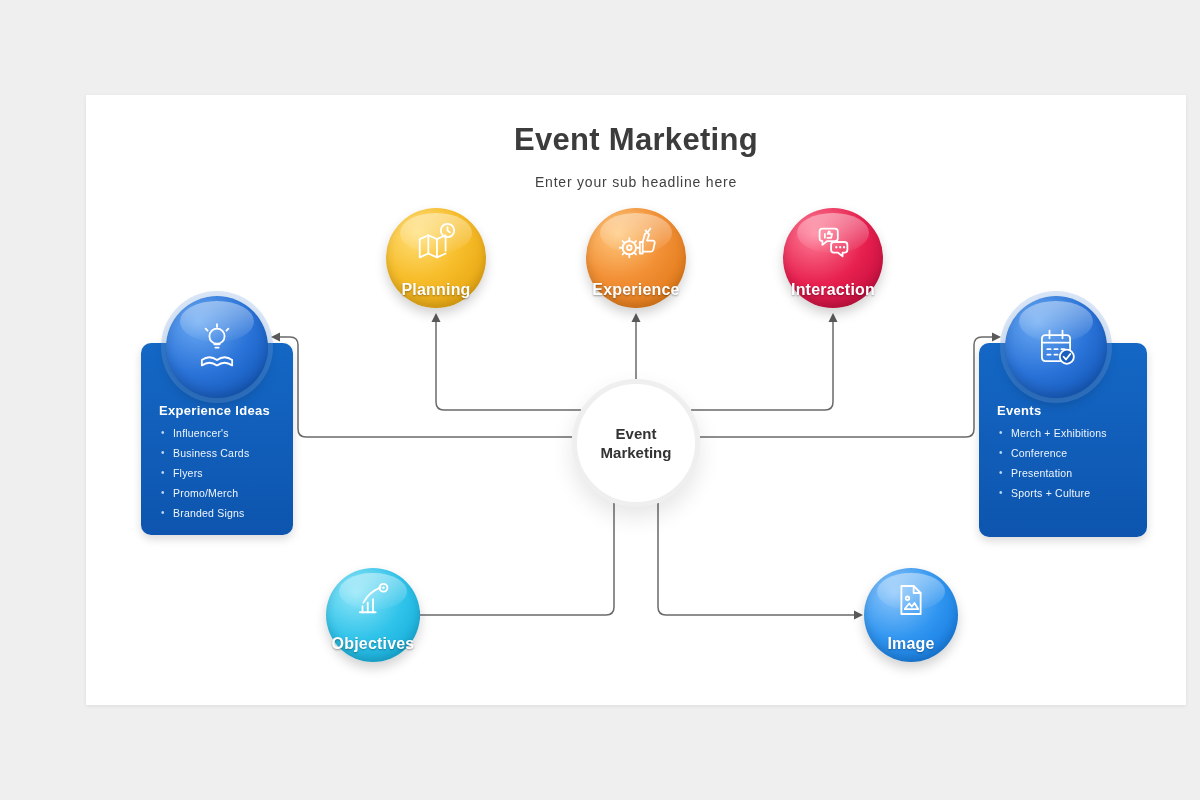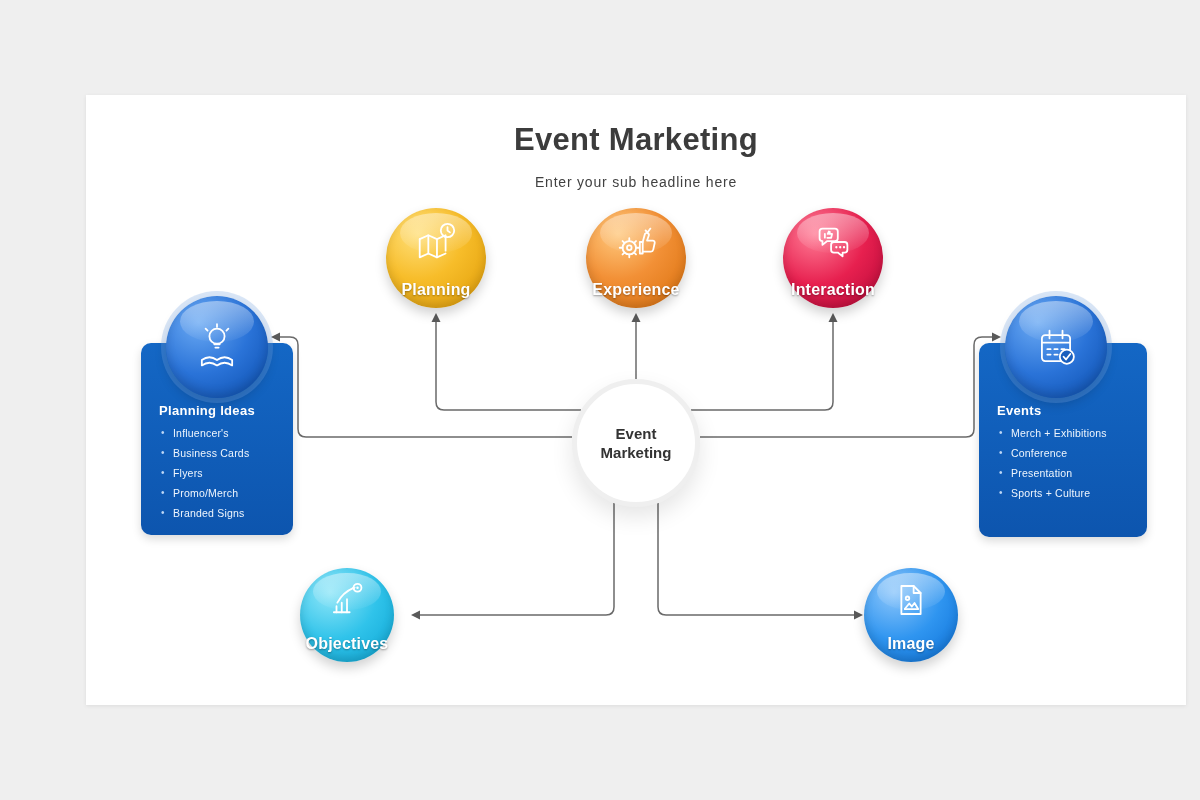--- a/index.html
+++ b/index.html
@@ -157,21 +157,21 @@
       <path d="M13 10 h13 a3 3 0 0 1 3 3 v7 a3 3 0 0 1 -3 3 h-8 l-5 4 v-4 a3 3 0 0 1 -3 -3 v-7 a3 3 0 0 1 3 -3 z"></path>
       <path d="M15.5 19.5 v-4 M18.5 15.5 l1.2 -2.5 1.1 0.6 -0.8 2 h3 l-0.9 4 h-4"></path>
       <path d="M25 24 h11 a3 3 0 0 1 3 3 v5 a3 3 0 0 1 -3 3 h-2 v4 l-5 -4 h-4 a3 3 0 0 1 -3 -3 v-5 a3 3 0 0 1 3 -3 z"></path>
       <circle cx="27.5" cy="29.5" r="1.2" fill="#ffffff" stroke="none"></circle>
       <circle cx="31.5" cy="29.5" r="1.2" fill="#ffffff" stroke="none"></circle>
       <circle cx="35.5" cy="29.5" r="1.2" fill="#ffffff" stroke="none"></circle>
     </svg>
     <div class="node-label">Interaction</div>
   </div>
 
-  <div class="ball ball-objectives node-bottom" style="left:264px;top:568px;">
+  <div class="ball ball-objectives node-bottom" style="left:290px;top:568px;">
     <svg class="white-icon node-icon" width="42" height="42" viewBox="0 0 48 48" fill="none" stroke="#ffffff" stroke-width="1.8" stroke-linecap="round" stroke-linejoin="round">
       <path d="M12 38 v-7 M18 38 v-11 M24 38 v-15"></path>
       <path d="M9 38 h18"></path>
       <path d="M13 27 C 18 18, 25 13, 31 10.5"></path>
       <polygon points="34,9 29.5,9.8 31.8,13" fill="#ffffff" stroke="none"></polygon>
       <circle cx="36" cy="10" r="4.5"></circle>
       <circle cx="36" cy="10" r="1.4" fill="#ffffff" stroke="none"></circle>
     </svg>
     <div class="node-label">Objectives</div>
   </div>
@@ -185,21 +185,21 @@
       <path d="M17 34.5 h15"></path>
     </svg>
     <div class="node-label">Image</div>
   </div>
 
   <div class="hub">
     <div class="hub-label">Event Marketing</div>
   </div>
 
   <div class="panel panel-left">
-    <div class="panel-title">Planning Ideas</div>
+    <div class="panel-title">Experience Ideas</div>
     <ul class="panel-list">
       <li>Influencer's</li>
       <li>Business Cards</li>
       <li>Flyers</li>
       <li>Promo/Merch</li>
       <li>Branded Signs</li>
     </ul>
   </div>
   <div class="ball ball-panelicon panel-topicon icon-mi">
     <svg class="white-icon panel-icon-svg" width="52" height="52" viewBox="0 0 48 48" fill="none" stroke="#ffffff" stroke-width="1.8" stroke-linecap="round" stroke-linejoin="round">

